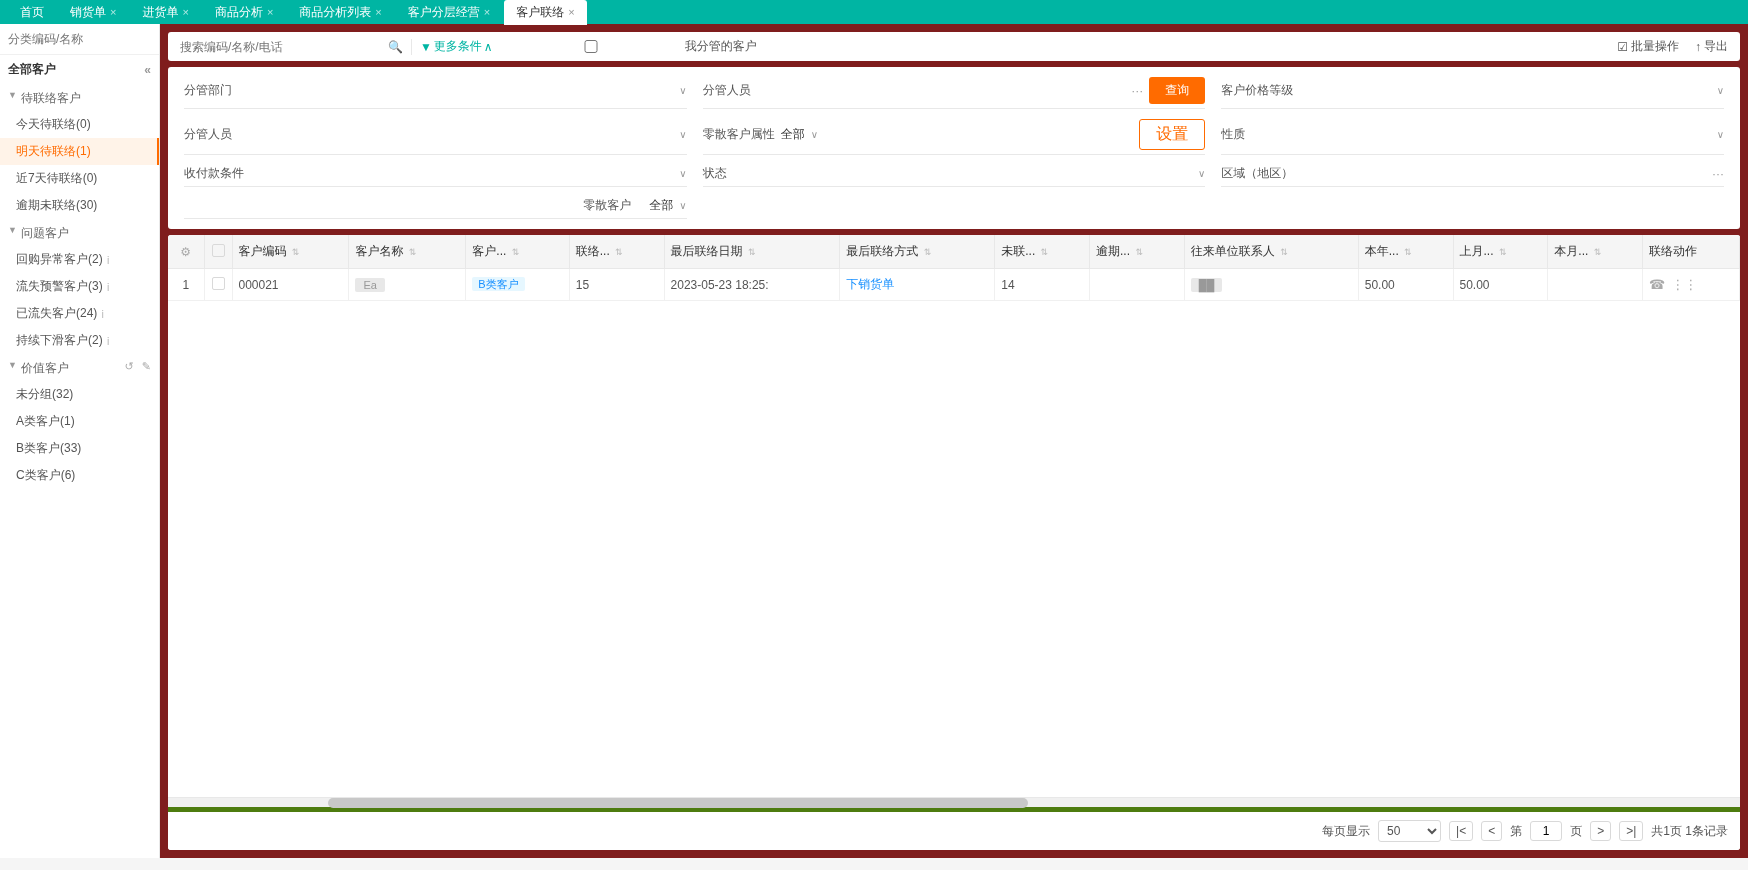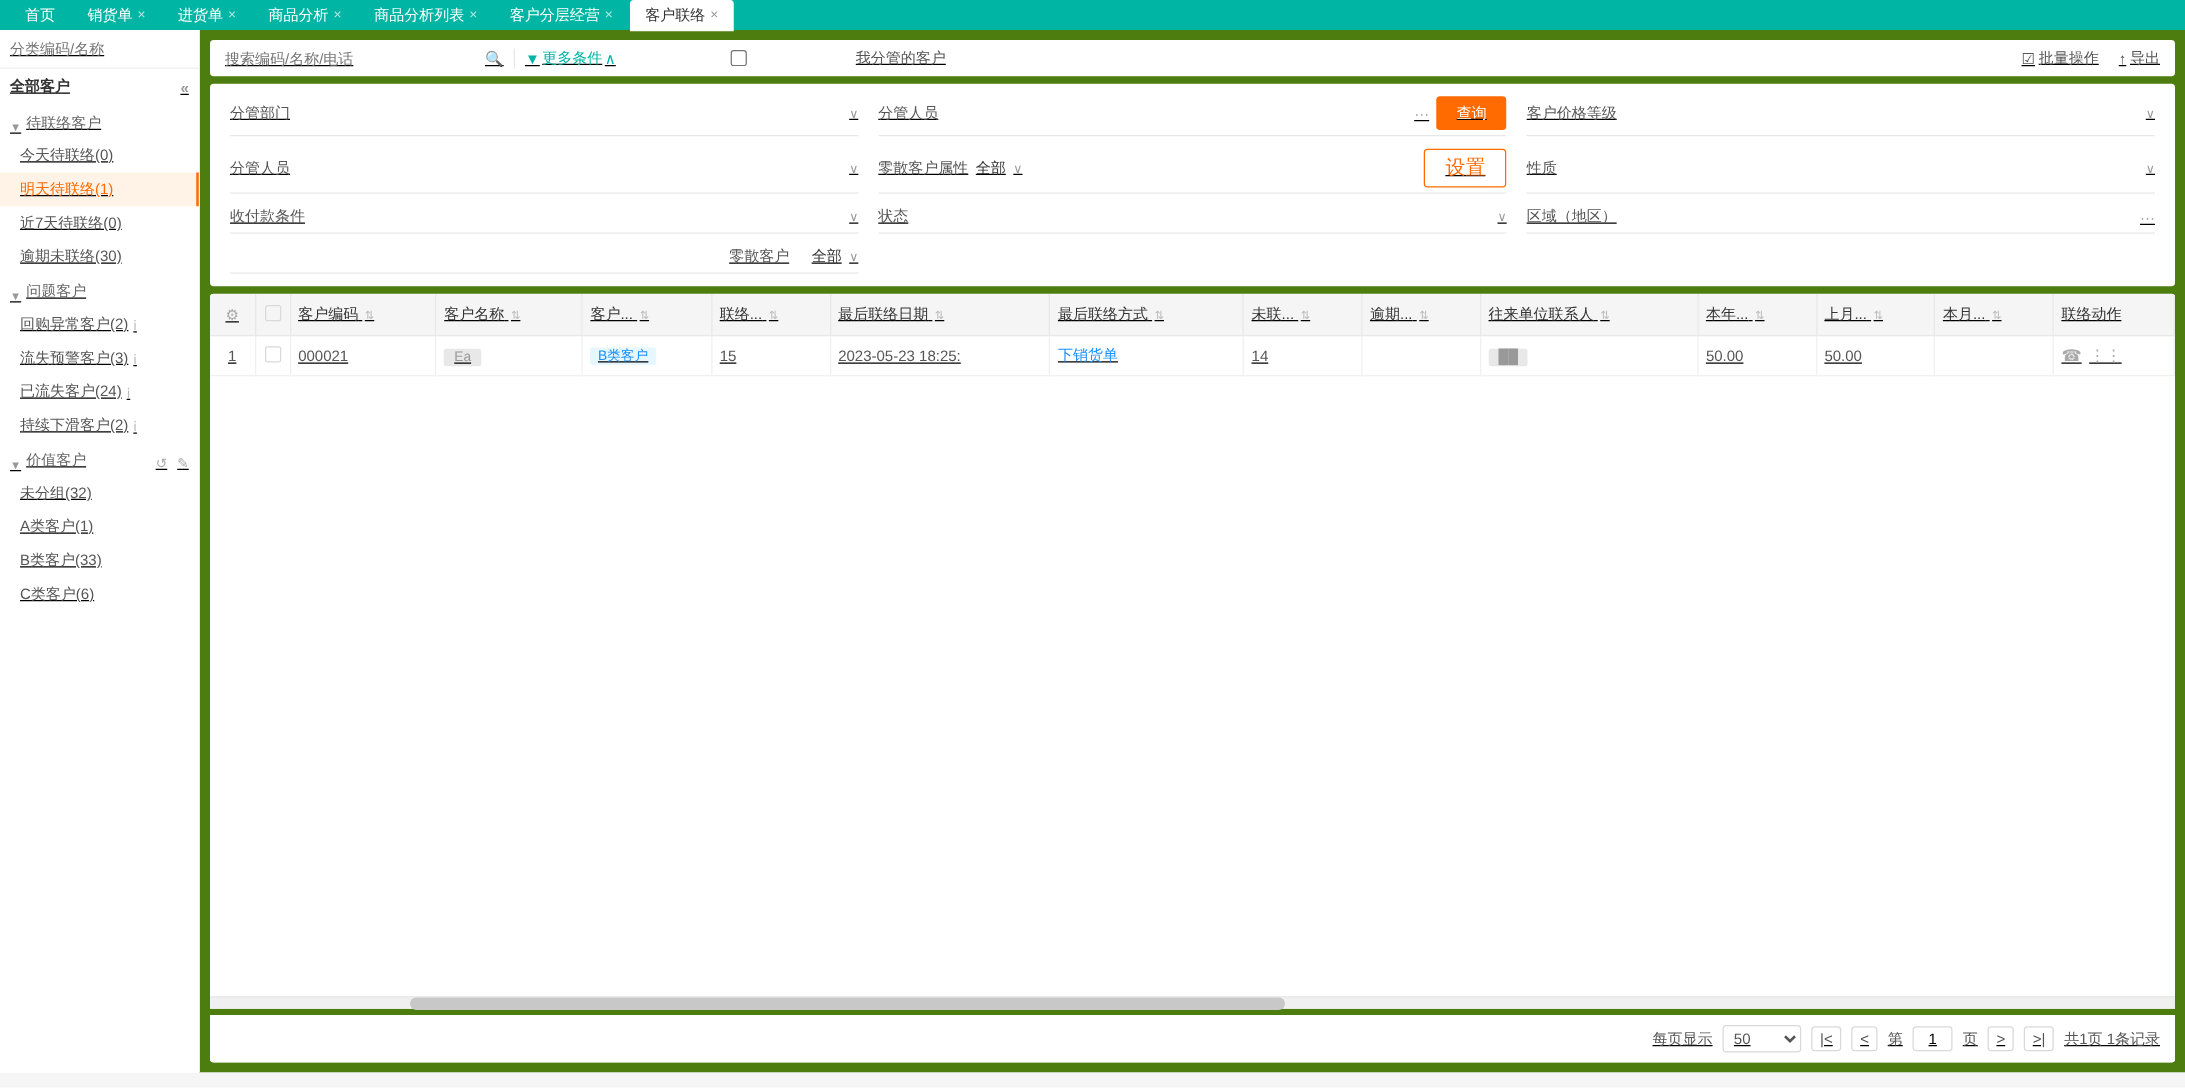--- a/index.html
+++ b/index.html
@@ -26,22 +26,21 @@
       gap: 4px;
     }
     .nav-item.active { background: #fff; color: #333; }
     .nav-item .close-icon { font-size: 11px; color: inherit; opacity: 0.7; }
     .nav-item.active .close-icon { color: #666; }
 
     
     .main-layout {
       display: flex;
       height: calc(100vh - 36px);
-      background: #4d7c0f;
-      text-decoration: underline;
+      background: #7f1d1d;
     }
 
     
     .sidebar {
       width: 160px;
       background: #fff;
       border-right: 1px solid #e8e8e8;
       overflow-y: auto;
       flex-shrink: 0;
     }
@@ -67,21 +66,21 @@
       font-weight: bold;
       color: #333;
       cursor: pointer;
       font-size: 12px;
     }
     .sidebar-category-header {
       padding: 6px 8px 4px 8px;
       color: #666;
       font-size: 11px;
       display: flex;
-      align-items: flex-end;
+      align-items: flex-start;
       gap: 4px;
     }
     .sidebar-category-header::before { content: '▼'; font-size: 9px; color: #999; }
     .sidebar-item {
       padding: 5px 8px 5px 16px;
       color: #555;
       cursor: pointer;
       font-size: 12px;
       display: flex;
       align-items: center;

